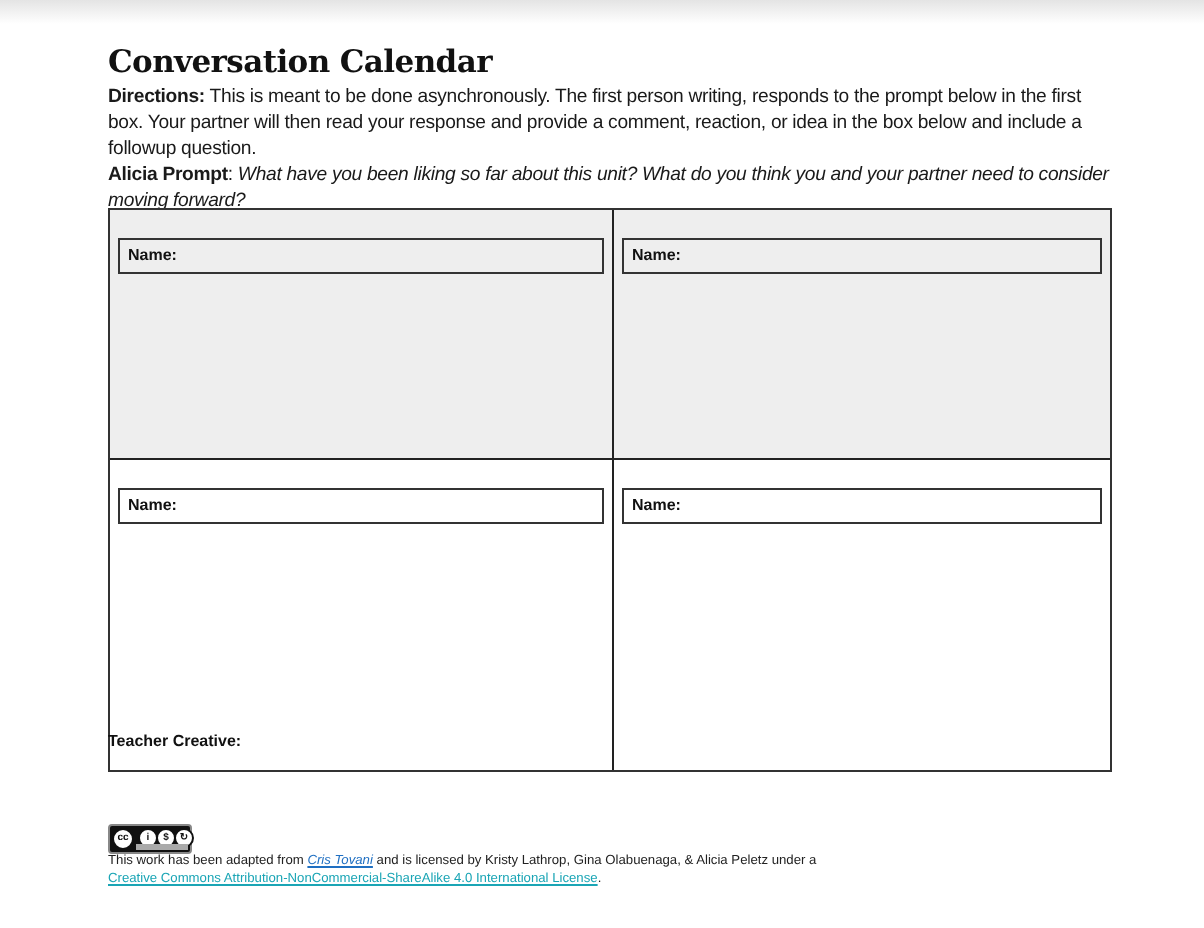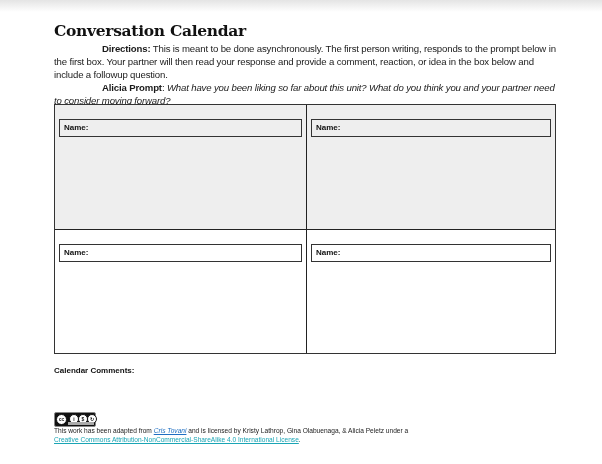--- a/index.html
+++ b/index.html
@@ -19,24 +19,24 @@
       position: absolute; left: 0; top: 21px; width: 504px;
       font-family: "DejaVu Serif", serif;
       font-weight: bold; font-size: 15.5px; letter-spacing: -0.3px;
       color: #111;
     }
     .directions {
       position: absolute; left: 0; top: 42px; width: 506px;
       font-size: 9.6px; line-height: 13px; color: #1a1a1a;
       letter-spacing: -0.15px;
     }
-    .directions b { font-weight: bold; margin-left: 48px; }
+    .directions b { font-weight: bold; }
     .directions i { font-style: italic; }
     .grid {
-      position: absolute; left: 54px; top: 104px; width: 502px; height: 250px;
+      position: absolute; left: 54px; top: 104px; width: 502px; height: 282px;
       border: 1.5px solid #333; box-sizing: border-box;
       display: grid; grid-template-columns: 252px 1fr; grid-template-rows: 125px 1fr;
     }
     .cell { position: relative; box-sizing: border-box; }
     .cell.shaded { background: #eeeeee; }
     .cell.c0 { border-right: 1.2px solid #222; border-bottom: 1.2px solid #222; }
     .cell.c1 { border-bottom: 1.2px solid #222; }
     .cell.c2 { border-right: 1.2px solid #222; }
     .namebox {
       position: absolute; left: 4px; right: 4px; top: 14px; height: 18px;
@@ -90,21 +90,21 @@
     <div class="namebox">Name:</div>
   </div>
   <div class="cell c2">
     <div class="namebox">Name:</div>
   </div>
   <div class="cell c3">
     <div class="namebox">Name:</div>
   </div>
 </div>
 
-<div class="teacher">Calendar Comments:</div>
+<div class="teacher">Teacher Creative:</div>
 
 <div class="cc-badge">
   <span class="c" style="left:1px;width:11px;height:11px;line-height:9px;">cc</span>
   <span class="c" style="left:14px;">i</span>
   <span class="c" style="left:23px;">$</span>
   <span class="c" style="left:32px;">↻</span>
   <span class="strip"></span>
 </div>
 
 <div class="footer">

